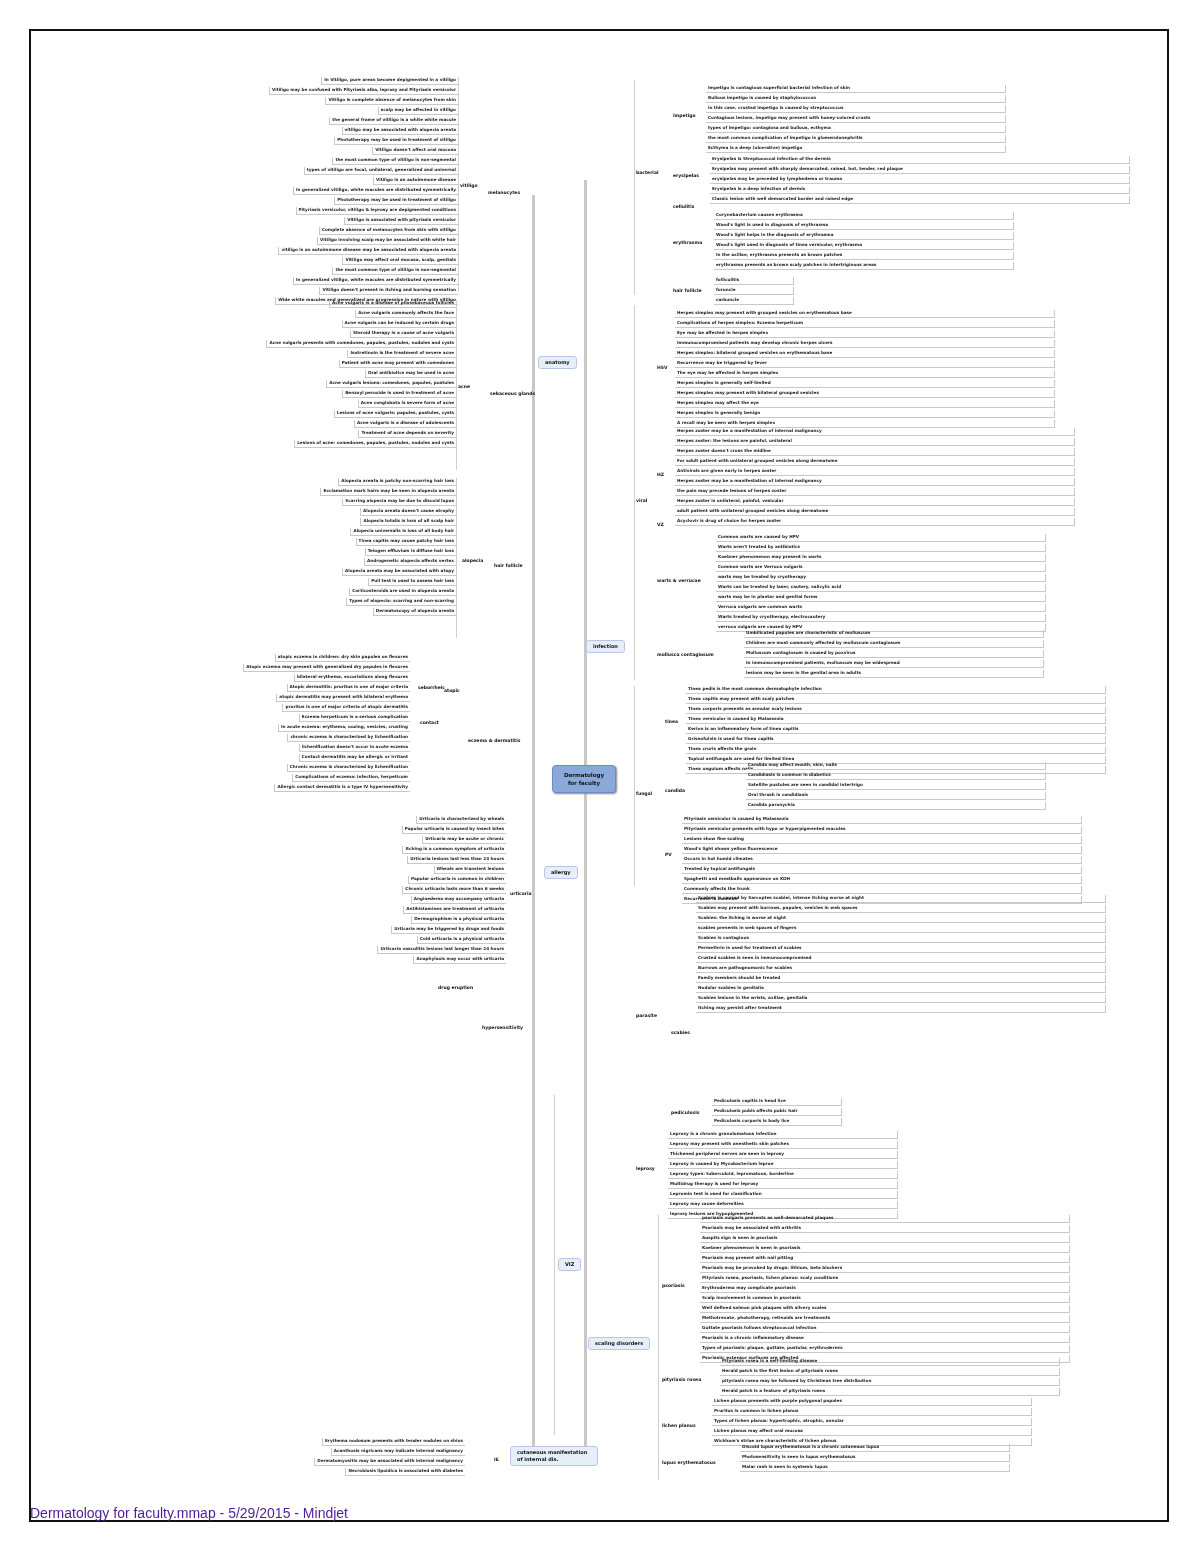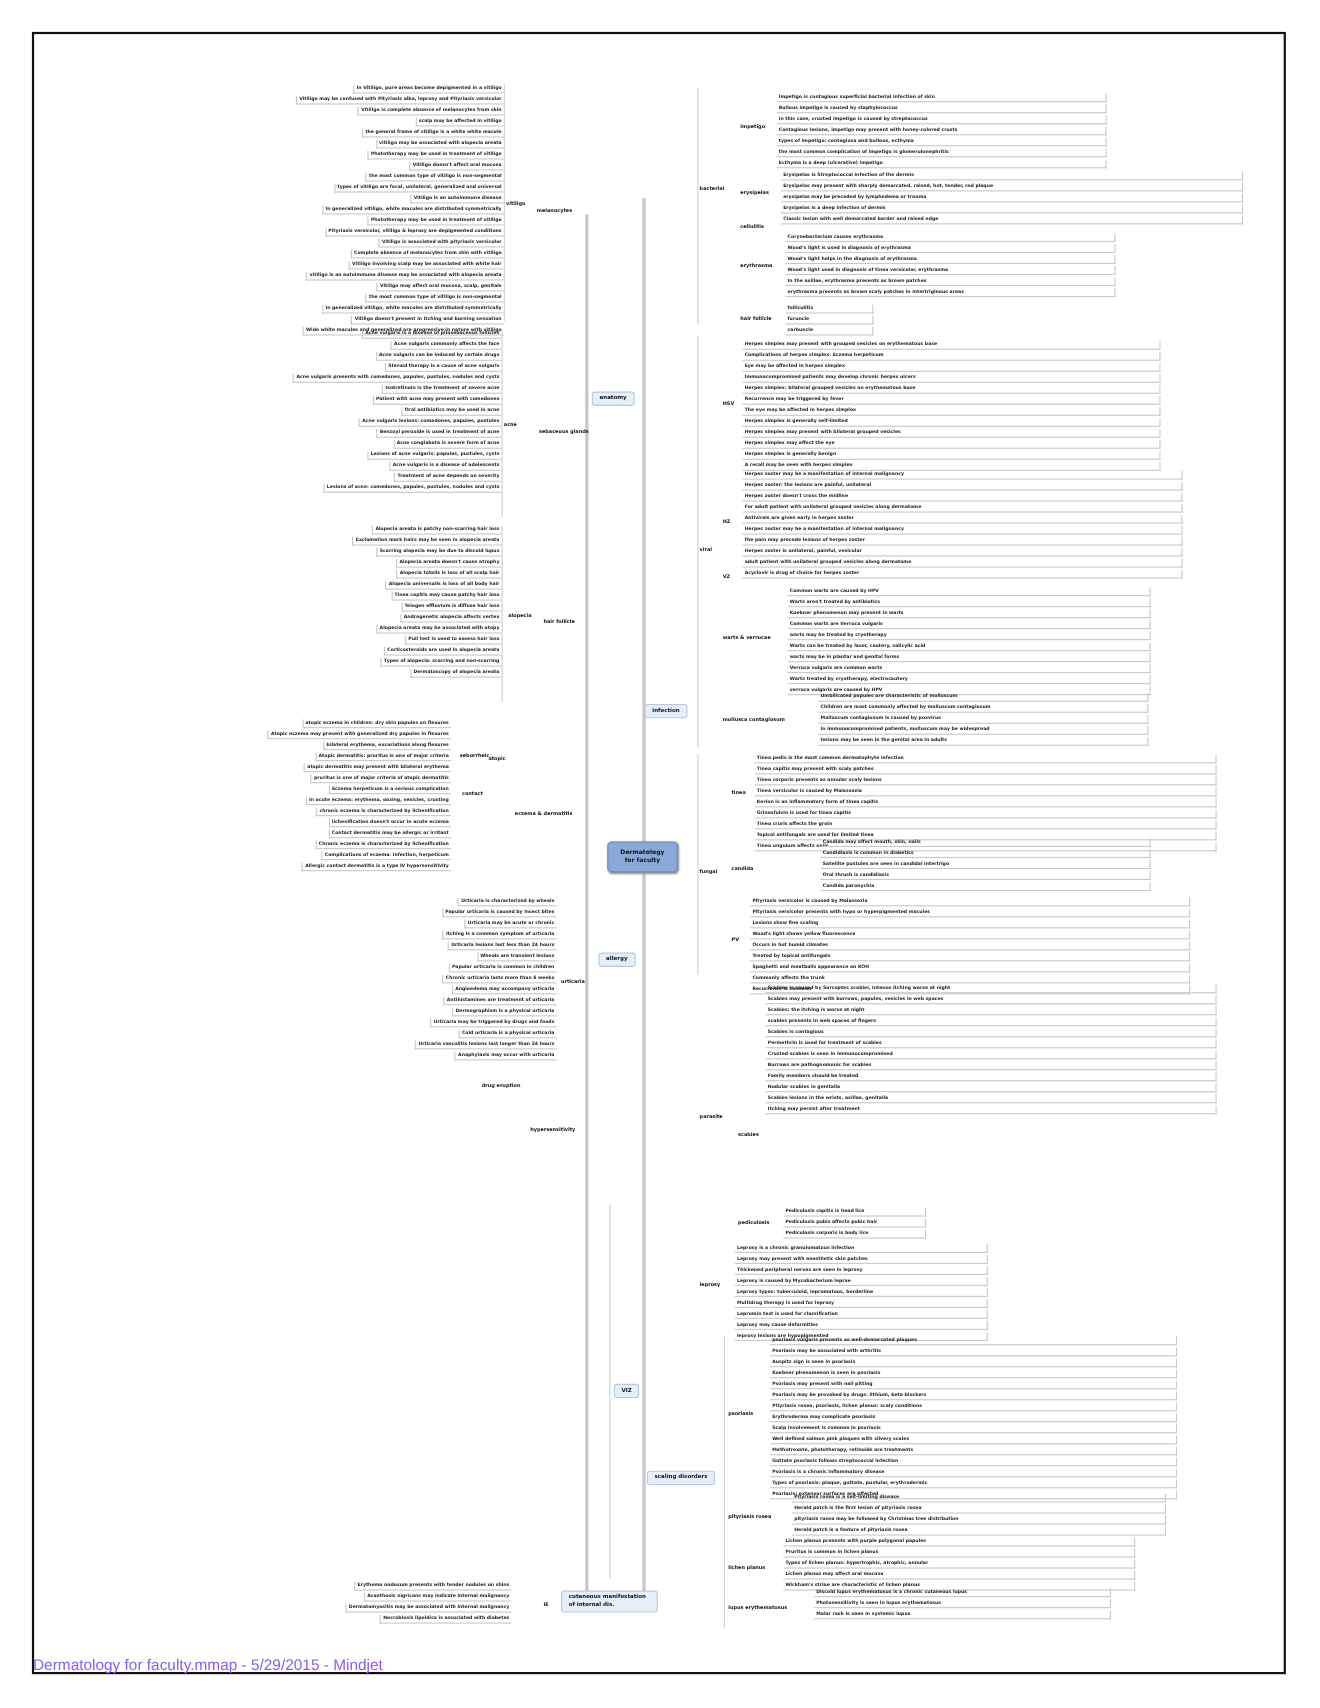--- a/index.html
+++ b/index.html
@@ -1,18 +1,18 @@
 <!DOCTYPE html>
 <html><head>
 <meta charset="utf-8">
 <style>
   html,body{margin:0;padding:0;background:#fff;}
   body{width:1200px;height:1553px;position:relative;font-family:"DejaVu Sans",sans-serif;overflow:hidden;}
   .frame{position:absolute;left:29px;top:29px;width:1140px;height:1493px;border:2px solid #111;box-sizing:border-box;}
-  .footer{position:absolute;left:30px;top:1505px;font-family:"Liberation Sans",sans-serif;font-size:14px;color:#8b5cf6;}
+  .footer{position:absolute;left:30px;top:1505px;font-family:"Liberation Sans",sans-serif;font-size:14px;color:#4c1d95;}
   .spine{position:absolute;background:#c8c8c8;width:3px;}
   .vline{position:absolute;background:#cfcfcf;width:1px;}
   .central{position:absolute;left:552px;top:765px;width:62px;height:26px;background:#8aa8d8;border:1px solid #6d8cc2;border-radius:4px;box-shadow:1px 1px 2px #888;font-size:5.5px;font-weight:bold;color:#111;display:flex;flex-direction:column;align-items:center;justify-content:center;line-height:8px;text-align:center;}
   .main{position:absolute;background:#e6eefa;border:1px solid #b8c8e4;border-radius:3px;font-size:5px;font-weight:bold;color:#111;padding:2px 6px;white-space:nowrap;line-height:7px;}
   .sub{position:absolute;font-size:4.5px;font-weight:bold;color:#111;white-space:nowrap;line-height:6px;}
   .leafcol{position:absolute;display:flex;flex-direction:column;gap:2px;}
   .leaf{font-size:4.2px;font-weight:bold;color:#222;white-space:nowrap;line-height:6px;border-bottom:1px solid #c8c8c8;border-right:1px solid #c8c8c8;padding:0 2px 1px 2px;overflow:hidden;}
   .leafcol.left .leaf{text-align:right;border-right:none;border-left:1px solid #c8c8c8;}
 </style>
 </head>

